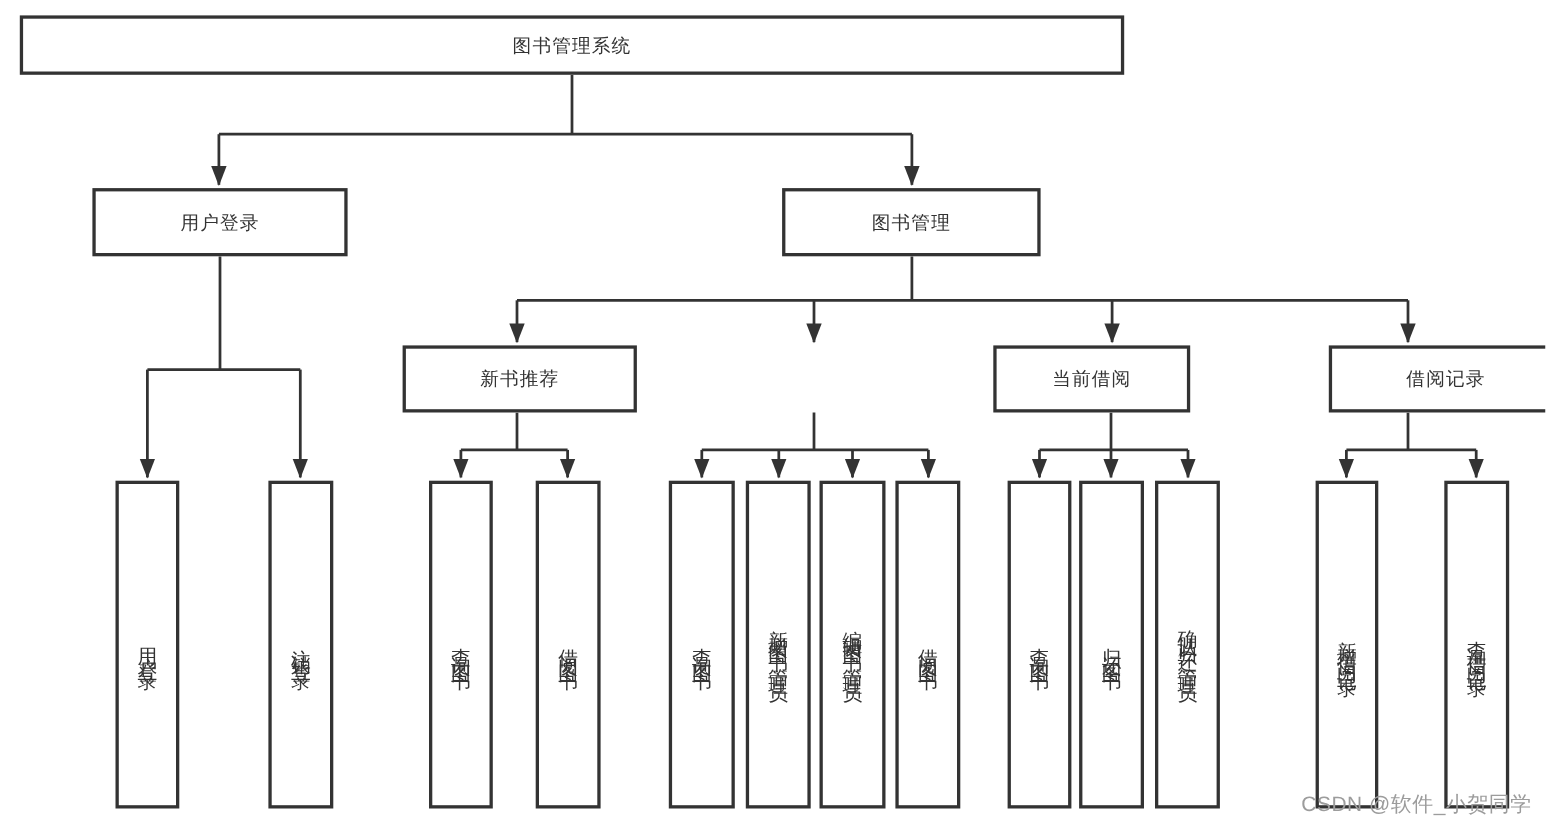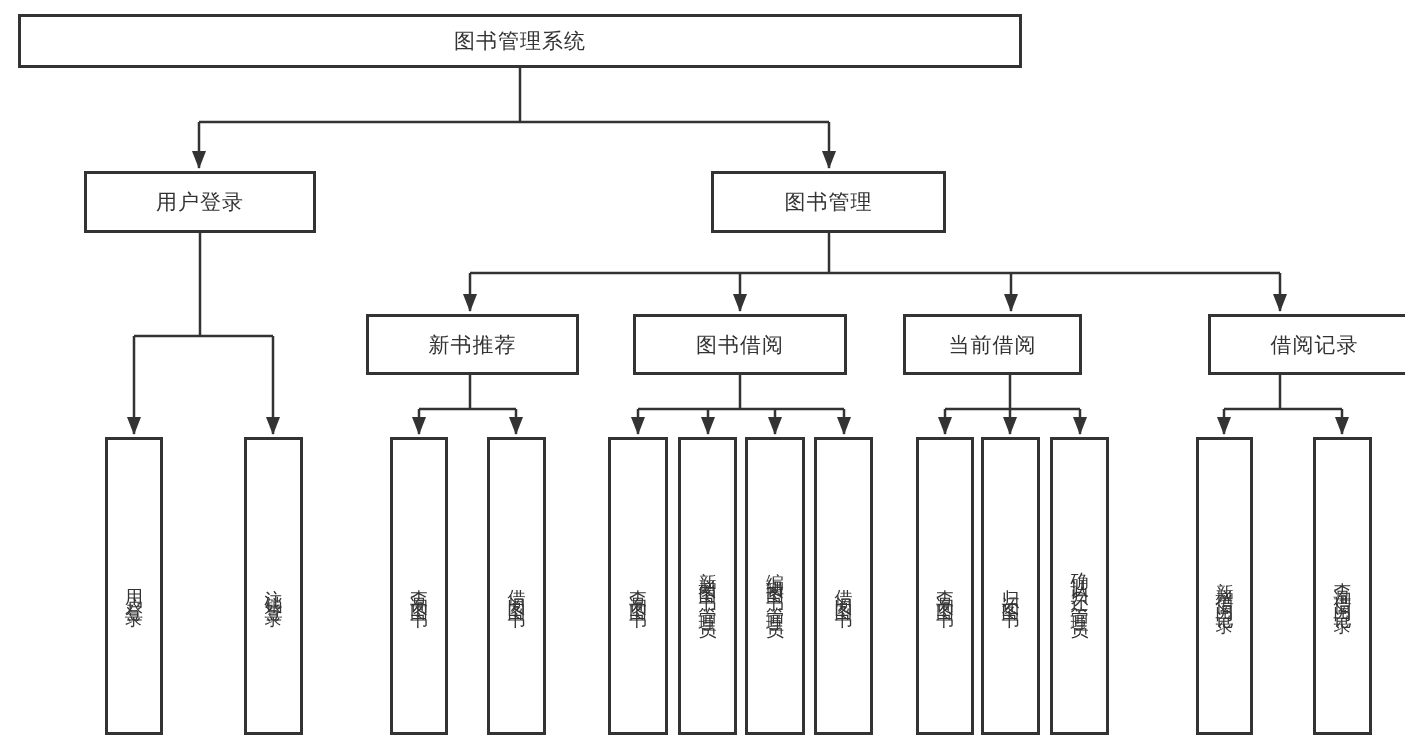--- a/index.html
+++ b/index.html
@@ -28,21 +28,21 @@
   }
   .node {
     position: absolute;
     box-sizing: border-box;
     border: 3px solid #333333;
     background: #ffffff;
     display: flex;
     align-items: center;
     justify-content: center;
     color: #333333;
-    font-size: 21px;
+    font-size: 17px;
     z-index: 1;
     letter-spacing: 1px;
   }
   .node.lvl1 { border-width: 3px; }
   .node.v {
     writing-mode: vertical-rl;
     text-orientation: upright;
     font-size: 18px;
     letter-spacing: 7px;
     line-height: 1;
@@ -114,21 +114,20 @@
       <line x1="1342" y1="409" x2="1342" y2="434" marker-end="url(#ah)"></line>
     </g>
   </svg>
 
   <div class="node root" style="left:18px; top:14px; width:1004px; height:54px;">图书管理系统</div>
 
   <div class="node lvl1" style="left:84px; top:171px; width:232px; height:62px;">用户登录</div>
   <div class="node lvl2" style="left:366px; top:314px; width:213px; height:61px;">新书推荐</div>
 
   <div class="node lvl1" style="left:711px; top:171px; width:235px; height:62px;">图书管理</div>
-  <div class="node lvl2" style="left:633px; top:314px; width:214px; height:61px;">图书借阅</div>
   <div class="node lvl2" style="left:903px; top:314px; width:179px; height:61px;">当前借阅</div>
   <div class="node lvl2" style="left:1172px; top:314px; width:213px; height:61px;margin-left:36px;">借阅记录</div>
 
   <div class="node v" style="left:105px; top:437px; width:58px; height:298px;">用户登录</div>
   <div class="node v" style="left:244px; top:437px; width:59px; height:298px;">注销登录</div>
 
   <div class="node v" style="left:390px; top:437px; width:58px; height:298px;">查询图书</div>
   <div class="node v" style="left:487px; top:437px; width:59px; height:298px;">借阅图书</div>
 
   <div class="node v" style="left:608px; top:437px; width:60px; height:298px;">查询图书</div>
@@ -136,14 +135,15 @@
   <div class="node v" style="left:745px; top:437px; width:60px; height:298px;">编辑图书（管理员）</div>
   <div class="node v" style="left:814px; top:437px; width:59px; height:298px;">借阅图书</div>
 
   <div class="node v" style="left:916px; top:437px; width:58px; height:298px;">查询图书</div>
   <div class="node v" style="left:981px; top:437px; width:59px; height:298px;">归还图书</div>
   <div class="node v" style="left:1050px; top:437px; width:59px; height:298px;">确认归还（管理员）</div>
 
   <div class="node v" style="left:1196px; top:437px; width:57px; height:298px;">新增借阅记录</div>
   <div class="node v" style="left:1313px; top:437px; width:59px; height:298px;">查询借阅记录</div>
 
+  <div class="watermark">CSDN @软件_小贺同学</div>
 
 </div>
 
 </body></html>

